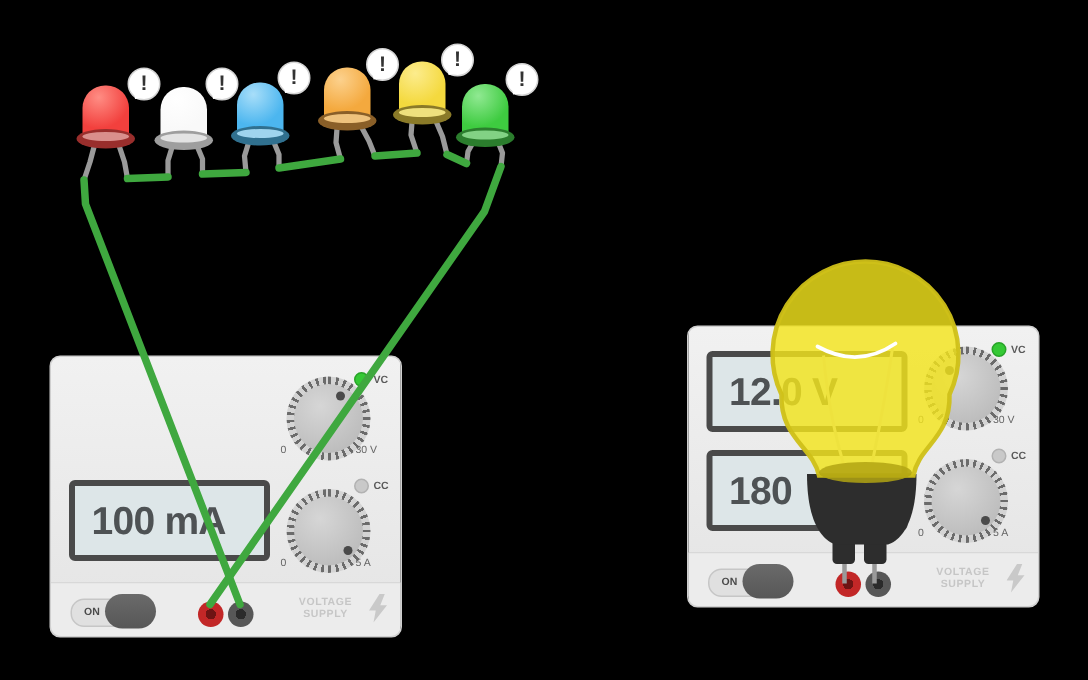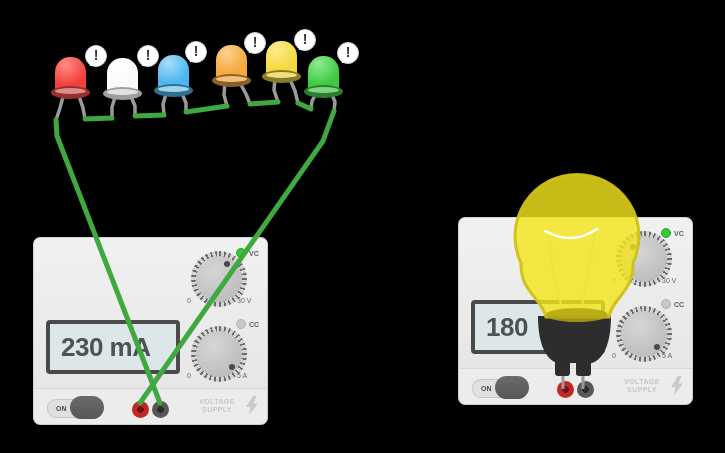--- a/index.html
+++ b/index.html
@@ -75,21 +75,21 @@
   #bulb-layer{position:absolute;left:0;top:0;z-index:4;pointer-events:none;}
 </style>
 </head>
 <body>
 
 <div id="canvas">
 
   <div class="psu psu-left" style="left:33px;top:237px;">
     <div class="psu-bottom"></div>
     <div class="display display-a">
-      <span>230 mA</span>
+      <span>100 mA</span>
     </div>
     <div class="indicator ind-vc">
       <span class="ind-dot on"></span>
       <span class="ind-label">VC</span>
     </div>
     <div class="indicator ind-cc">
       <span class="ind-dot off"></span>
       <span class="ind-label">CC</span>
     </div>
     <div class="knob knob-v">
@@ -114,20 +114,23 @@
       <div>VOLTAGE</div>
       <div>SUPPLY</div>
     </div>
     <svg class="bolt" width="13" height="19" viewBox="0 0 13 19">
       <path d="M7 0 L0 11 L4.5 11 L3 19 L12 7.5 L7.5 7.5 L10.5 0 Z" fill="#c9c9c9"></path>
     </svg>
   </div>
 
   <div class="psu psu-right" style="left:458px;top:217px;">
     <div class="psu-bottom"></div>
+    <div class="display display-v">
+      <span>12.0 V</span>
+    </div>
     <div class="display display-a">
       <span>180</span>
     </div>
     <div class="indicator ind-vc">
       <span class="ind-dot on"></span>
       <span class="ind-label">VC</span>
     </div>
     <div class="indicator ind-cc">
       <span class="ind-dot off"></span>
       <span class="ind-label">CC</span>

